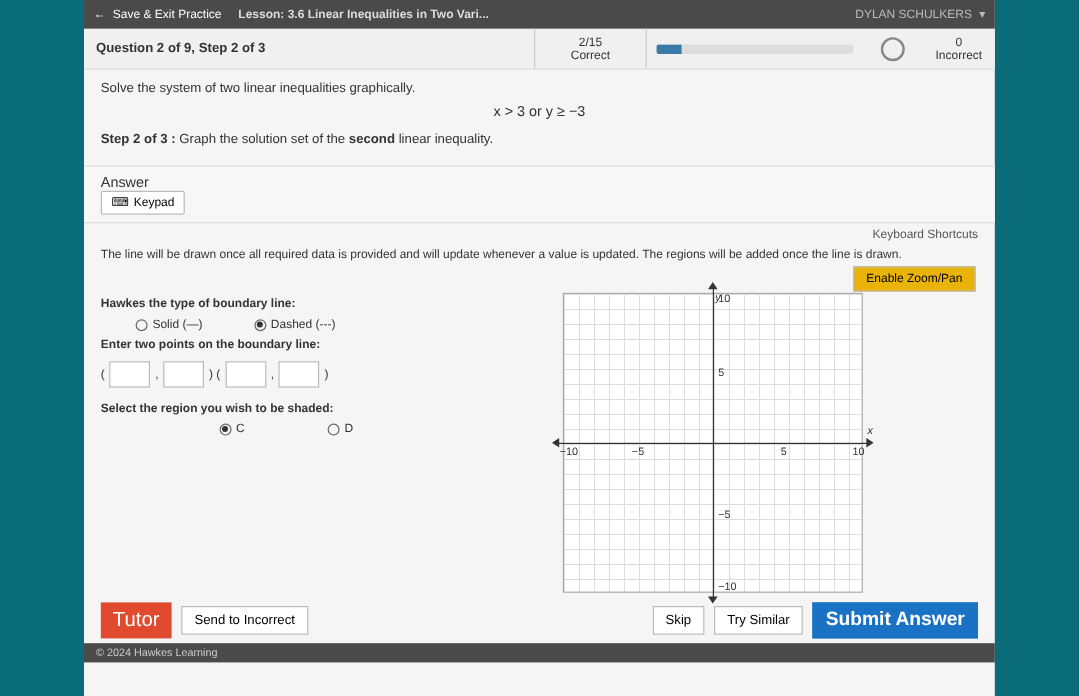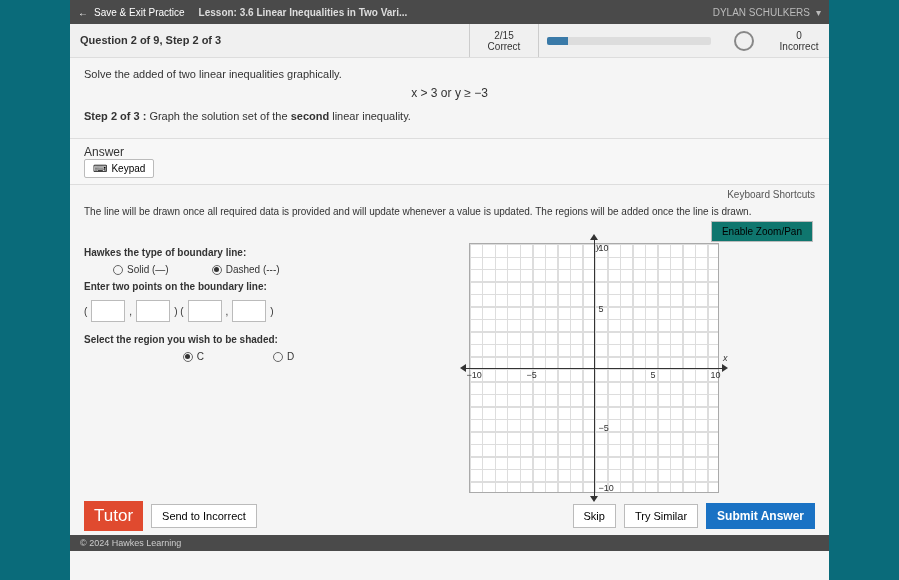--- a/index.html
+++ b/index.html
@@ -50,21 +50,21 @@
 .q-header .q-label {
   padding: 10px 10px;
   font-weight: bold;
   font-size: 11px;
   flex: 0 0 auto;
 }
 .q-header .q-fill { flex: 1; }
 .q-header .correct-box {
   border-left: 1px solid #ccc;
   border-right: 1px solid #ccc;
-  width: 70px;
+  width: 94px;
   text-align: center;
   font-size: 10px;
   display:flex;
   flex-direction:column;
   justify-content:center;
 }
 .q-header .progress-wrap {
   width: 180px;
   display:flex;
   align-items:center;
@@ -149,21 +149,21 @@
 .radio { display:inline-flex; align-items:center; gap:4px; cursor:pointer;padding-left:29px;}
 .radio .dot { width:10px; height:10px; border:1px solid #666; border-radius:50%; display:inline-block; position:relative;}
 .radio .dot.sel::after { content:""; position:absolute; inset:1.5px; background:#333; border-radius:50%;}
 .points-row { display:flex; align-items:center; gap:4px; margin:8px 0 12px;}
 .points-row .pbox {
   width: 34px; height: 22px; border:1px solid #bbb; background:#fff; text-align:center;
 }
 .graph-wrap { flex: 1; position: relative; }
 .zoom-btn {
   position:absolute; top:0; right:2px;
-  border:1px solid #bbb; background:#0f766e; padding:4px 10px; font-size:10px; cursor:pointer;text-align:center;
+  border:1px solid #bbb; background:#eab308; padding:4px 10px; font-size:10px; cursor:pointer;text-align:center;
 }
 .graph {
   width: 250px; height: 250px;
   margin: 22px auto 0;
   position: relative;
   background:
     repeating-linear-gradient(to right, #ddd 0, #ddd 1px, transparent 1px, transparent 12.5px),
     repeating-linear-gradient(to bottom, #ddd 0, #ddd 1px, transparent 1px, transparent 12.5px),
     #fff;
   border: 1px solid #aaa;
@@ -185,21 +185,21 @@
   background:#e04a2f; color:#fff; border:none; padding:5px 10px; font-size:17px; cursor:pointer;
 }
 .send-btn {
   background:#fff; border:1px solid #bbb; padding:5px 10px; font-size:11px; cursor:pointer;
 }
 .bottom-bar .sp { flex:1; }
 .action-btn {
   background:#fff; border:1px solid #bbb; padding:5px 10px; font-size:11px; cursor:pointer;
 }
 .submit-btn {
-  background:#1a72c4; color:#fff; border:1px solid #1a72c4; padding:5px 10px; font-size:12px; font-weight:bold; cursor:pointer;
+  background:#1a72c4; color:#fff; border:1px solid #1a72c4; padding:5px 10px; font-size:16px; font-weight:bold; cursor:pointer;
 }
 .footer { background:#4a4a4a; color:#ccc; font-size:9px; padding:3px 10px;}
 </style>
 </head>
 <body>
 
 <div class="page">
   <div class="topbar">
     <div class="save-exit">
       <span>←</span>
@@ -226,21 +226,21 @@
     <div class="timer">
         <div class="circle"></div>
       </div>
     <div class="incorrect-box">
       <div>0</div>
       <div>Incorrect</div>
     </div>
   </div>
 
   <div class="content">
-    <div class="prompt">Solve the added of two linear inequalities graphically.</div>
+    <div class="prompt">Solve the system of two linear inequalities graphically.</div>
     <div class="inequality">x &gt; 3 or y ≥ −3</div>
     <div class="step-line">
       <b>Step 2 of 3 :</b><span> Graph the solution set of the </span><b>second</b><span> linear inequality.</span>
     </div>
   </div>
 
   <div class="answer-bar">
     <div class="title">Answer</div>
     <div class="sp"></div>
     <button class="btn-small">

